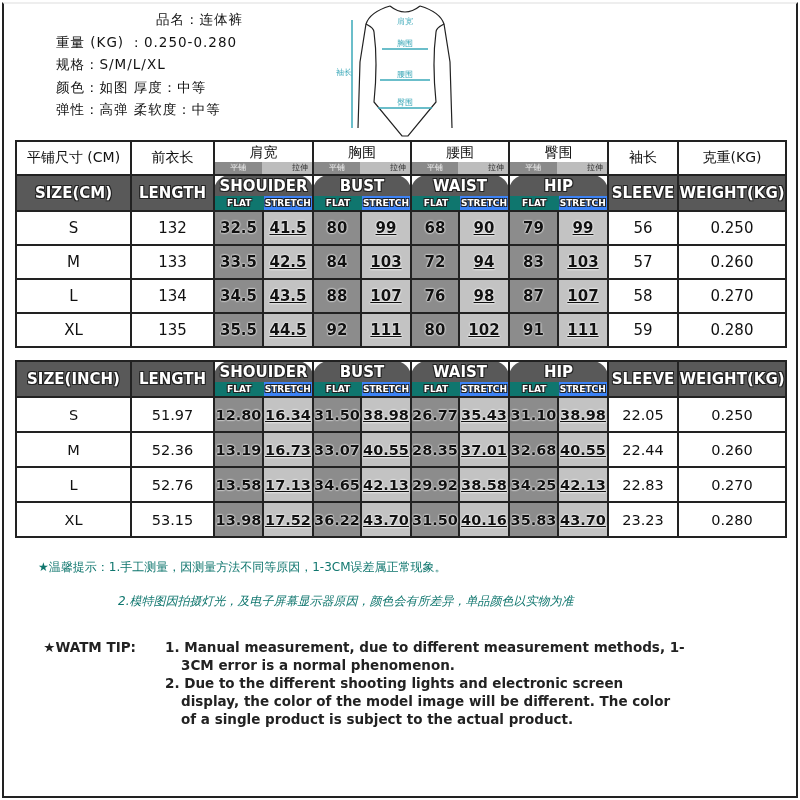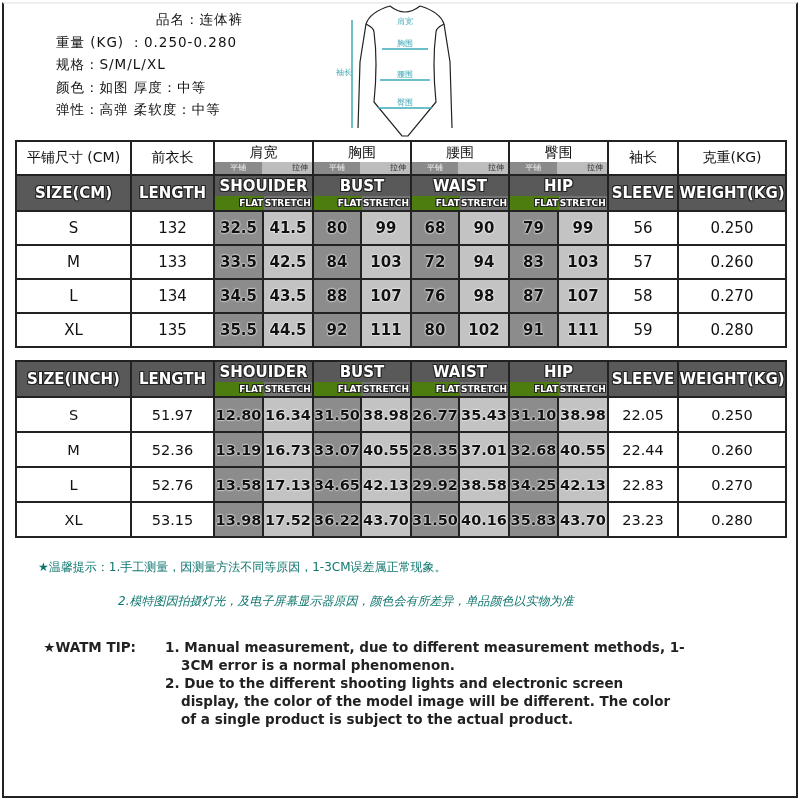--- a/index.html
+++ b/index.html
@@ -14,29 +14,29 @@
   .t1 { top: 140px; }
   .t2 { top: 360px; }
   .cn-h { height: 34px; font-size: 14px; }
   .cn-h .sub { display:flex; height: 12px; font-size: 8px; line-height: 12px; border-radius: 6px; }
   .cn-h .sub span { flex:1; }
   .cn-h .sub .d { background:#8a8a8a; color:#eee; }
   .cn-h .sub .l { background:#bdbdbd; color:#333; text-align:right; padding-right:4px; }
   .cn-h .top { height: 20px; line-height: 20px; }
   .en-h { background: #595959; color: #fff; font-weight: bold; font-size: 15px; height: 36px;
           text-shadow: -1px -1px 0 #222, 1px -1px 0 #222, -1px 1px 0 #222, 1px 1px 0 #222; }
-  .en-h.grp { padding: 0; }
+  .en-h.grp { padding: 0; border-radius: 16px; }
   .en-h .gt { height: 20px; line-height: 20px; }
   .en-h .gs { display:flex; height: 14px; font-size: 9px; line-height: 14px; }
   .en-h .gs span { flex:1; }
-  .en-h .gs .d { background:#4d7c0f;text-align:right; }
-  .en-h .gs .l { background:#737373; }
+  .en-h .gs .d { background:#0f766e; }
+  .en-h .gs .l { background:#3b82f6; }
   td.row { height: 34px; font-size: 15px; }
   td.dark { background: #8c8c8c; font-weight: bold; color:#111; text-shadow: 0 0 2px #fff, 0 0 2px #fff; }
-  td.light { background: #c3c3c3; font-weight: bold; color:#111; text-shadow: 0 0 2px #fff, 0 0 2px #fff; }
+  td.light { background: #c3c3c3; font-weight: bold; color:#111; text-shadow: 0 0 2px #fff, 0 0 2px #fff; text-decoration: underline; }
   .t2 td.row { height: 35px; font-size: 14.5px; }
   .notes-cn { position: absolute; left: 38px; top: 550px; font-size: 12px; color: #0f766e; line-height: 34px; }
   .notes-cn .n2 { padding-left: 80px; font-style: italic; }
   .notes-en { position: absolute; left: 26px; top: 638px; font-size: 13.5px; font-weight: bold; color: #222; line-height: 18px; }
   .notes-en .lab { position: absolute; left: 0; top: 0; width: 110px; text-align: right; }
   .notes-en .items { position: absolute; left: 118px; top: 0; width: 520px; margin-left: 21px; }
   .notes-en .it { padding-left: 16px; text-indent: -16px; }
 </style>
 </head>
 <body>

